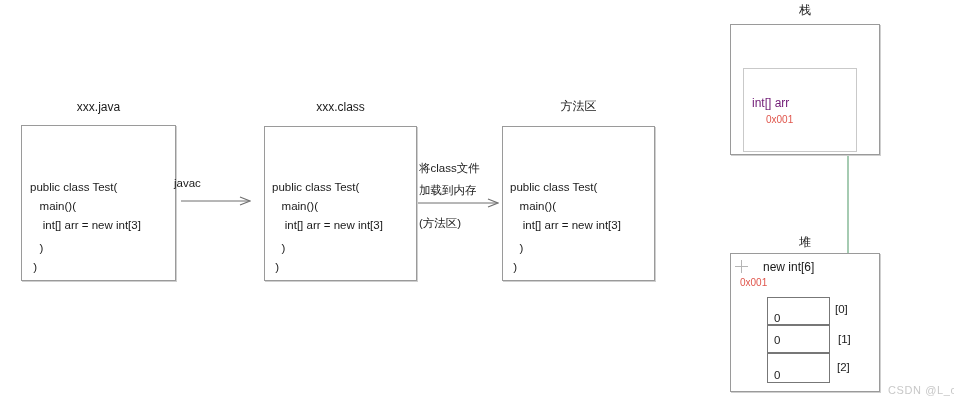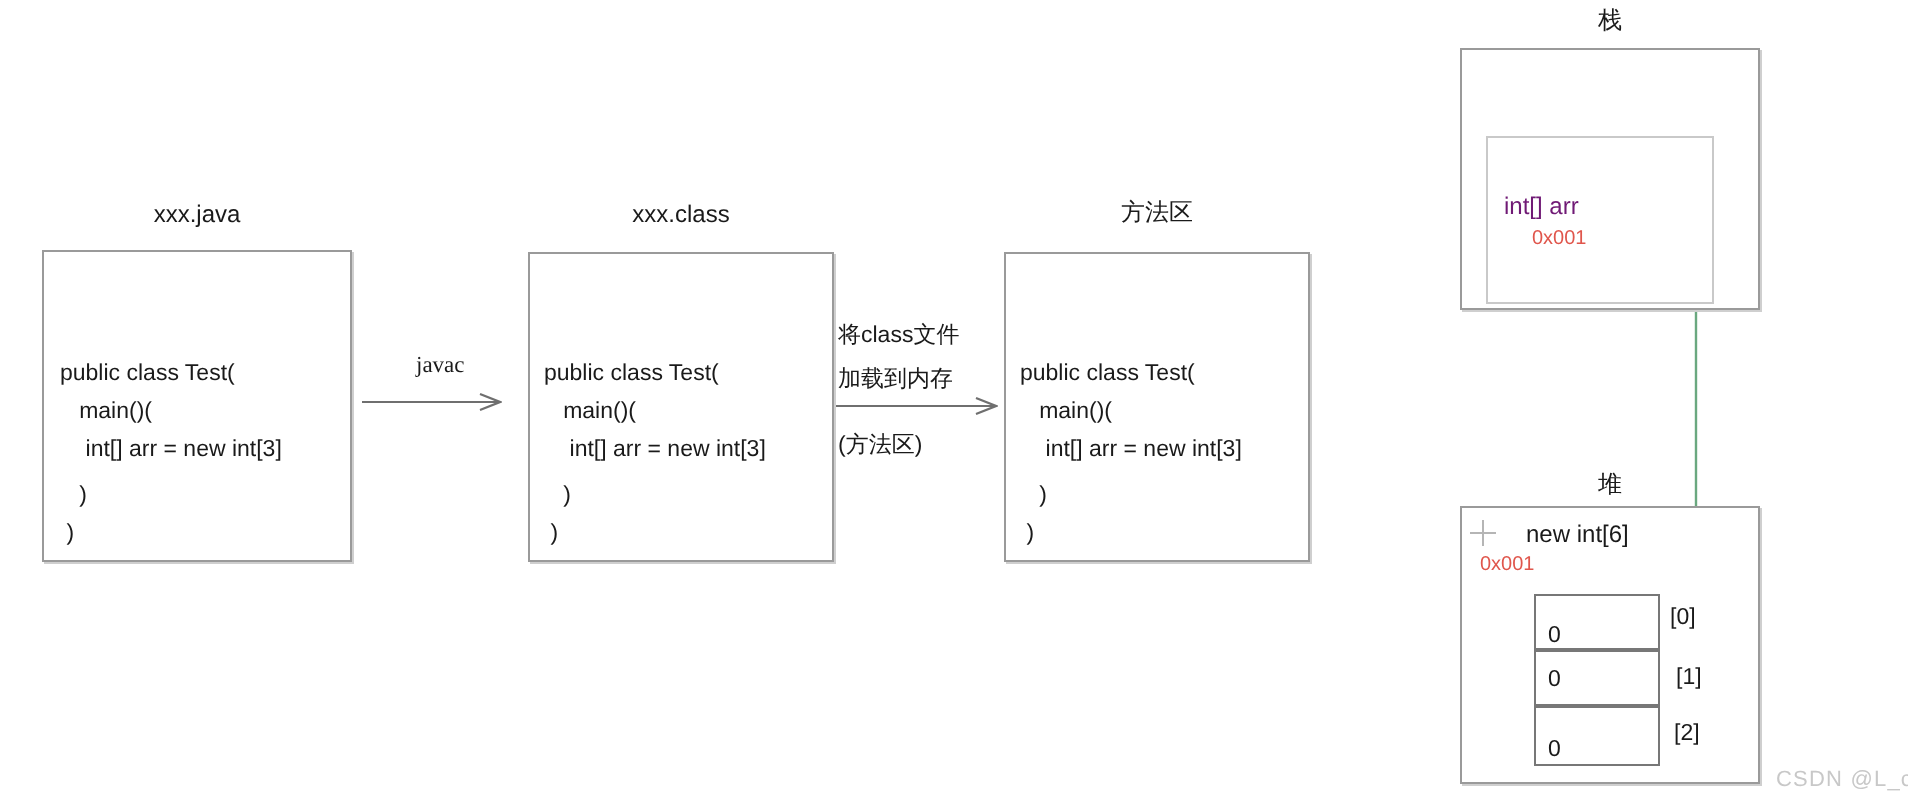--- a/index.html
+++ b/index.html
@@ -166,21 +166,21 @@
   <div class="caption" style="left:21px; top:100px; width:155px;">xxx.java</div>
 
   <div class="box" style="left:21px; top:125px; width:155px; height:156px;"></div>
 
   <div class="code" style="left:30px; top:160px;">public class Test(</div>
   <div class="code" style="left:30px; top:179px;">   main()(</div>
   <div class="code" style="left:30px; top:198px;">    int[] arr = new int[3]</div>
   <div class="code" style="left:30px; top:221px;">   )</div>
   <div class="code" style="left:30px; top:240px;"> )</div>
 
-  <div class="arrow-label" style="left:208px; top:175px;font-family:Liberation Serif, serif;">javac</div>
+  <div class="arrow-label" style="left:174px; top:175px;">javac</div>
 
   <div class="caption" style="left:264px; top:100px; width:153px;">xxx.class</div>
 
   <div class="box" style="left:264px; top:126px; width:153px; height:155px;"></div>
 
   <div class="code" style="left:272px; top:160px;">public class Test(</div>
   <div class="code" style="left:272px; top:179px;">   main()(</div>
   <div class="code" style="left:272px; top:198px;">    int[] arr = new int[3]</div>
   <div class="code" style="left:272px; top:221px;">   )</div>
   <div class="code" style="left:272px; top:240px;"> )</div>

